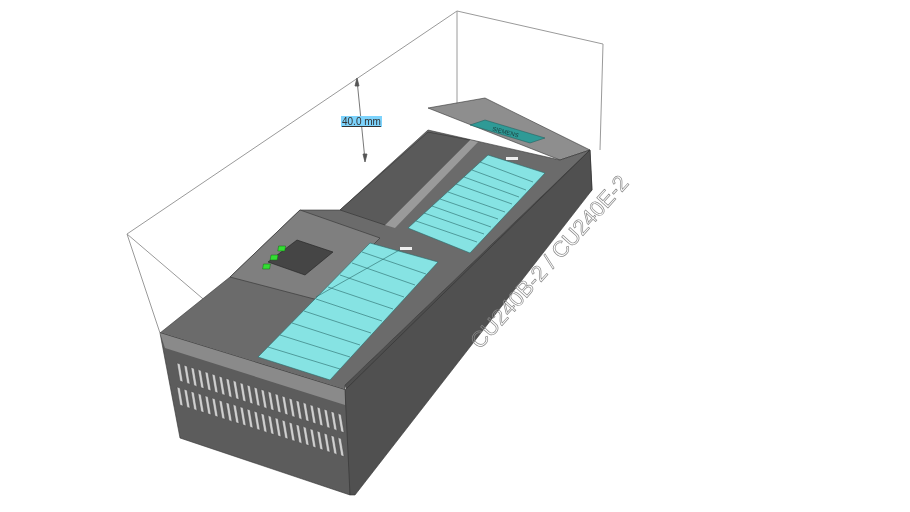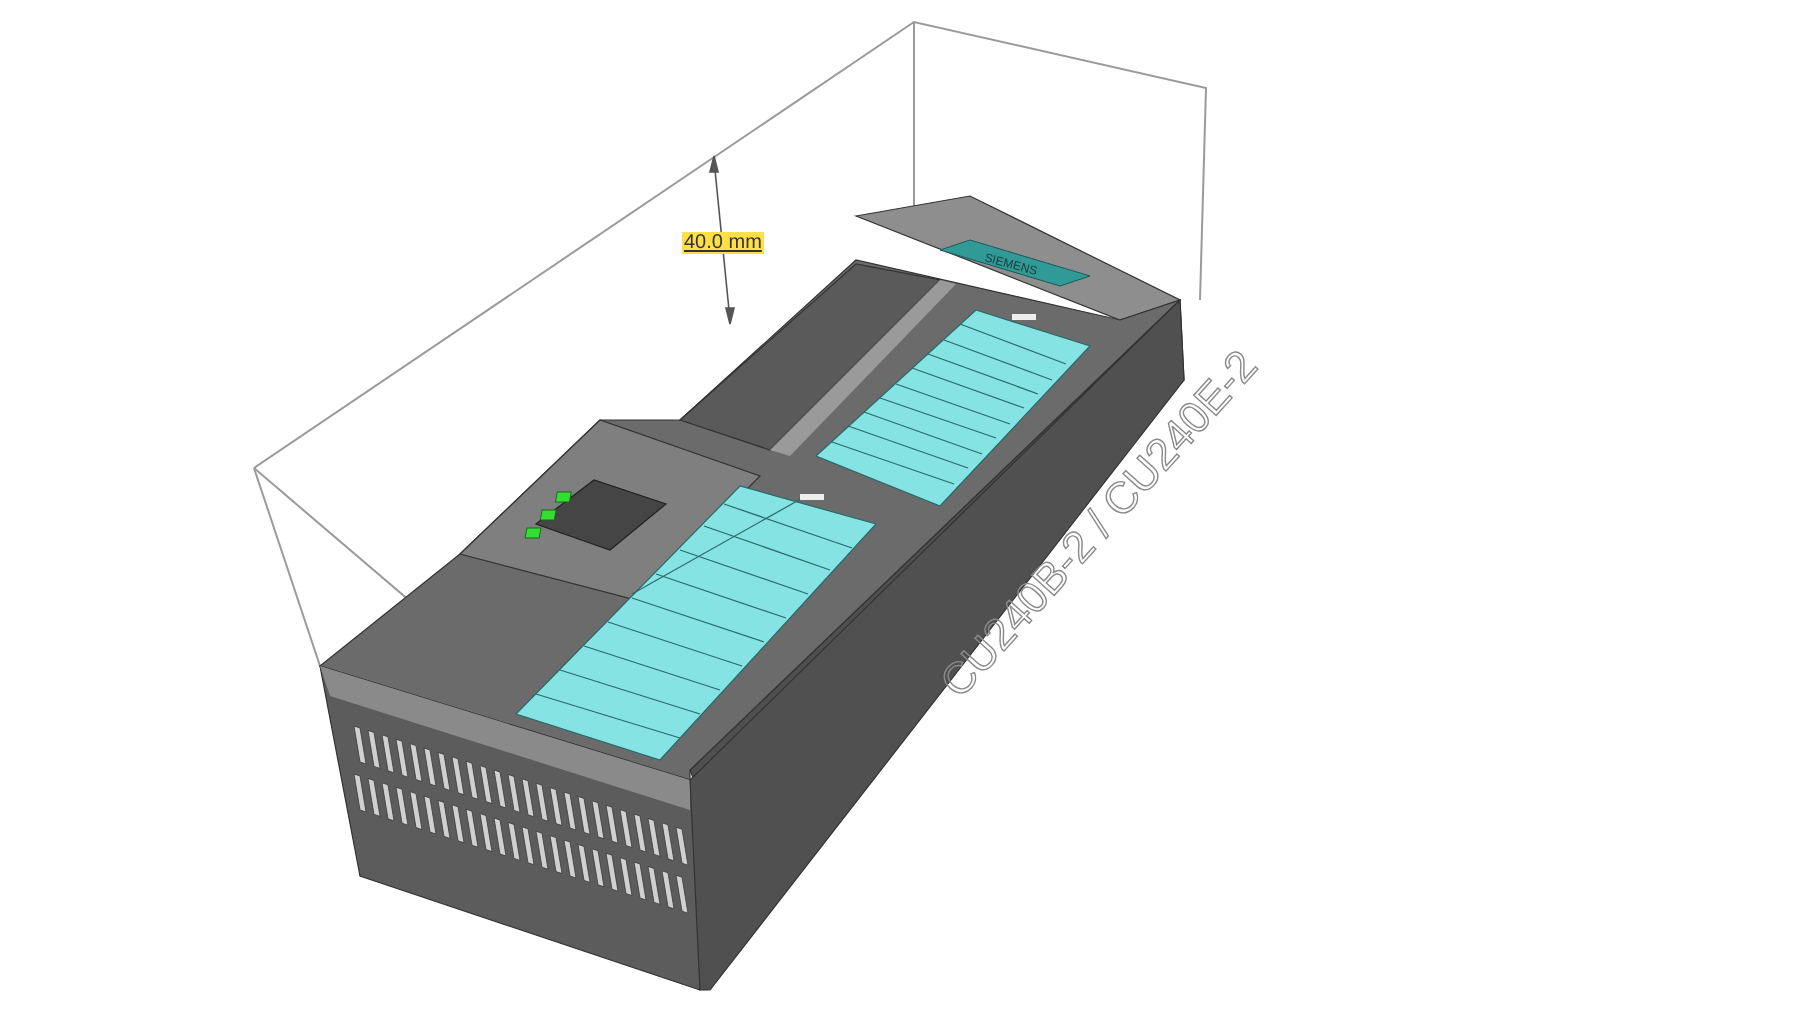--- a/index.html
+++ b/index.html
@@ -1,19 +1,19 @@
 <!DOCTYPE html>
 <html><head>
 <meta charset="utf-8">
 <style>
   html, body { margin:0; padding:0; background:#ffffff; }
   #stage { position:relative; width:910px; height:512px; overflow:hidden; background:#ffffff;
     font-family:"Liberation Sans", sans-serif; }
   svg { position:absolute; left:0; top:0; }
-  .dim-label { position:absolute; left:341px; top:116px; font-size:10px; color:#333; background:#fde047; padding:0 1px;text-decoration:underline; }
+  .dim-label { position:absolute; left:341px; top:116px; font-size:10px; color:#333; background:#7dd3fc; padding:0 1px;text-decoration:underline; }
 </style>
 </head>
 <body>
 
 <div id="stage">
 <svg width="910" height="512" viewBox="0 0 910 512">
 
   <g stroke="#9a9a9a" stroke-width="1" fill="none">
     <polyline points="127,234 457,11 603,44 600,150"></polyline>
     <line x1="457" y1="11" x2="457" y2="108"></line>

